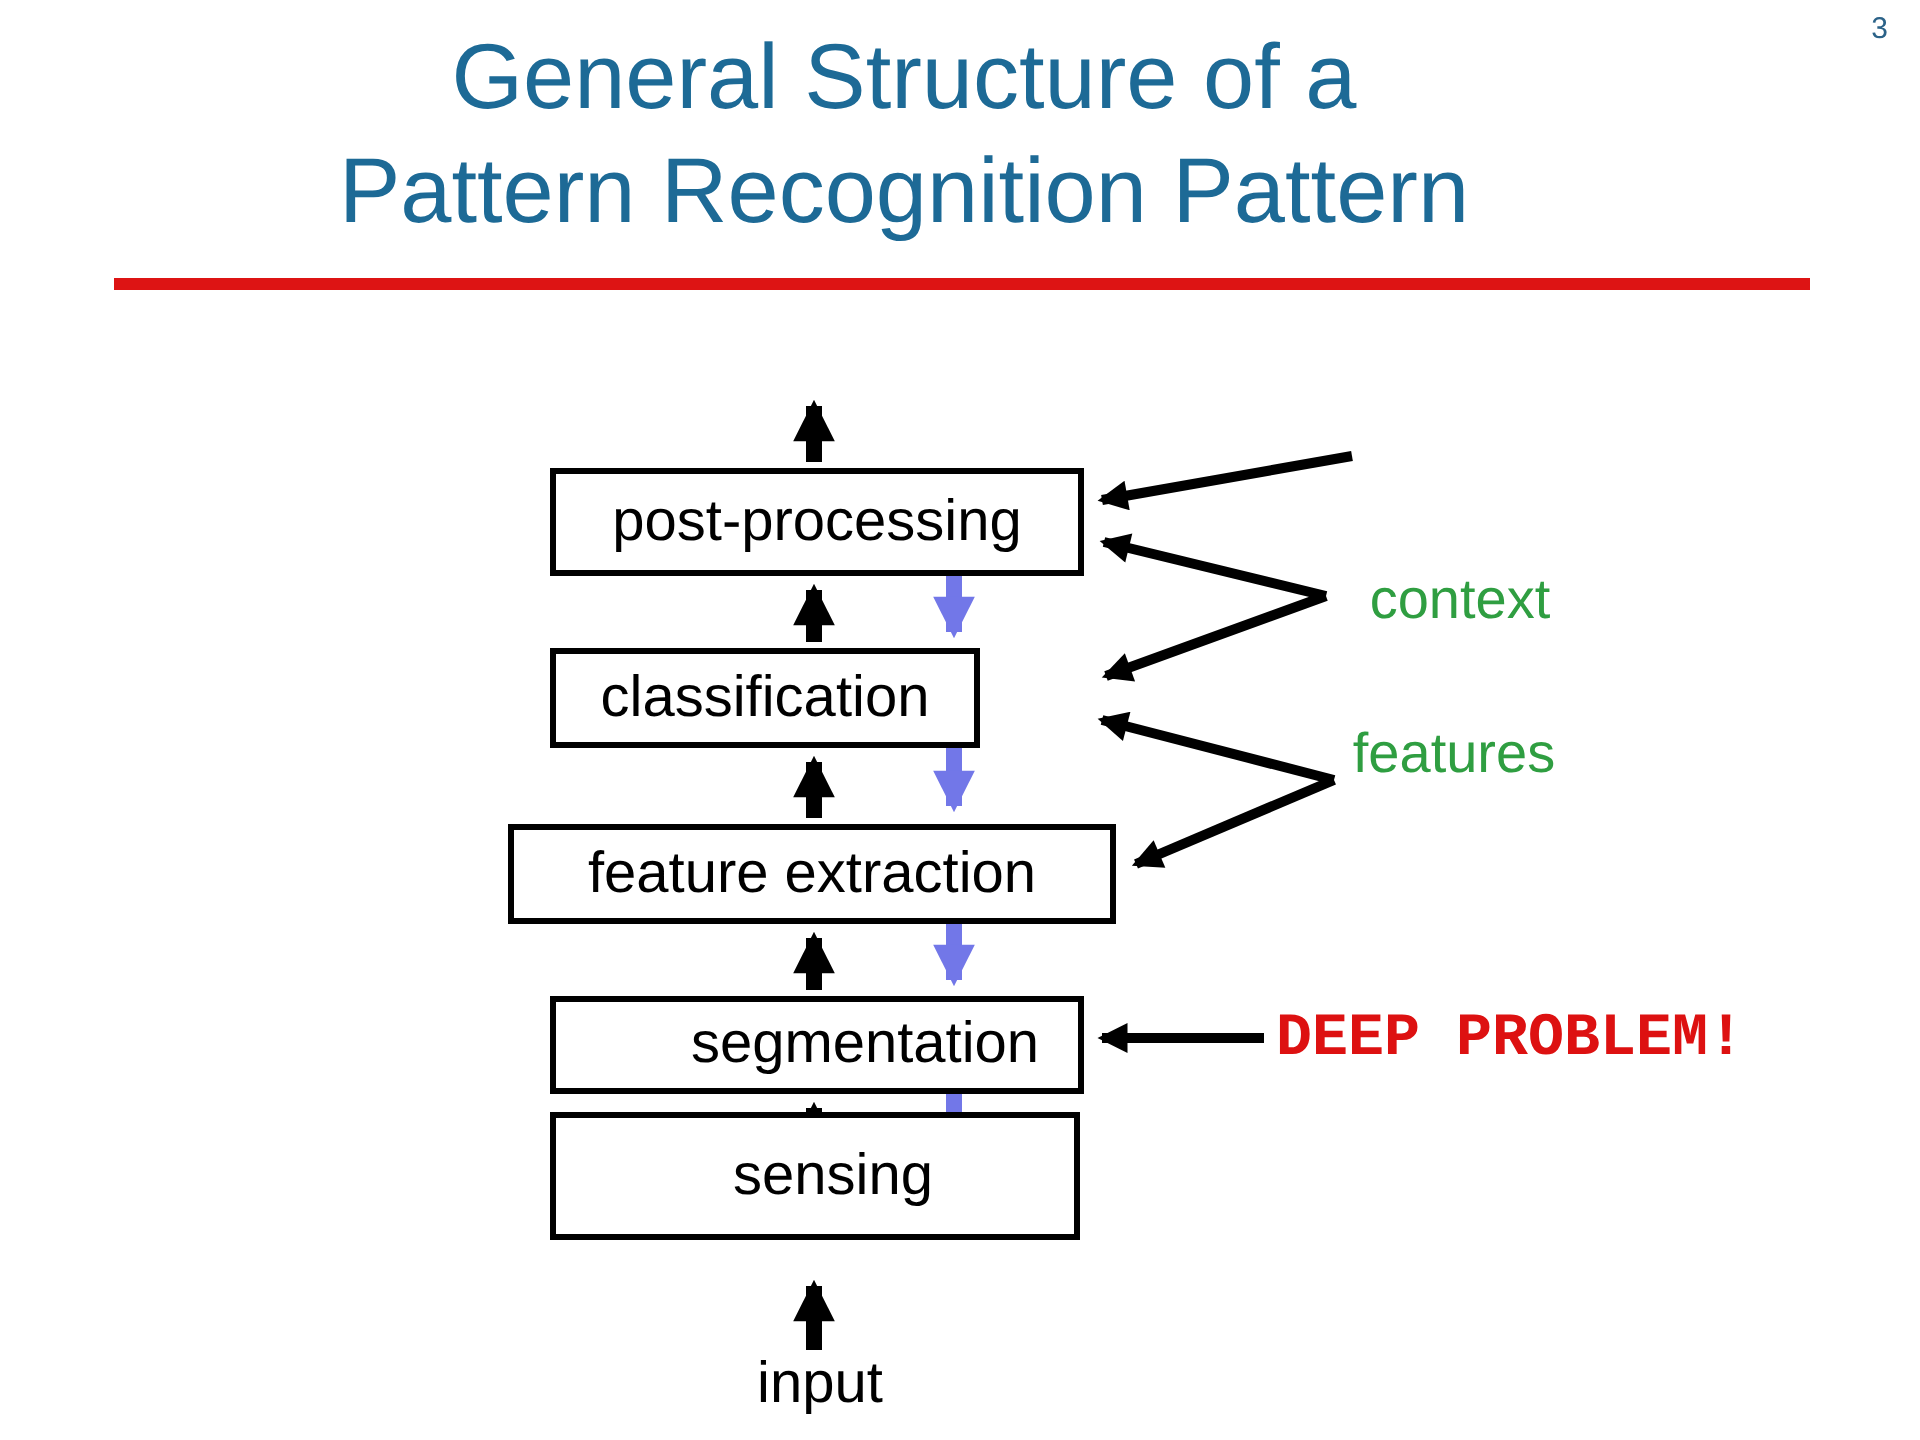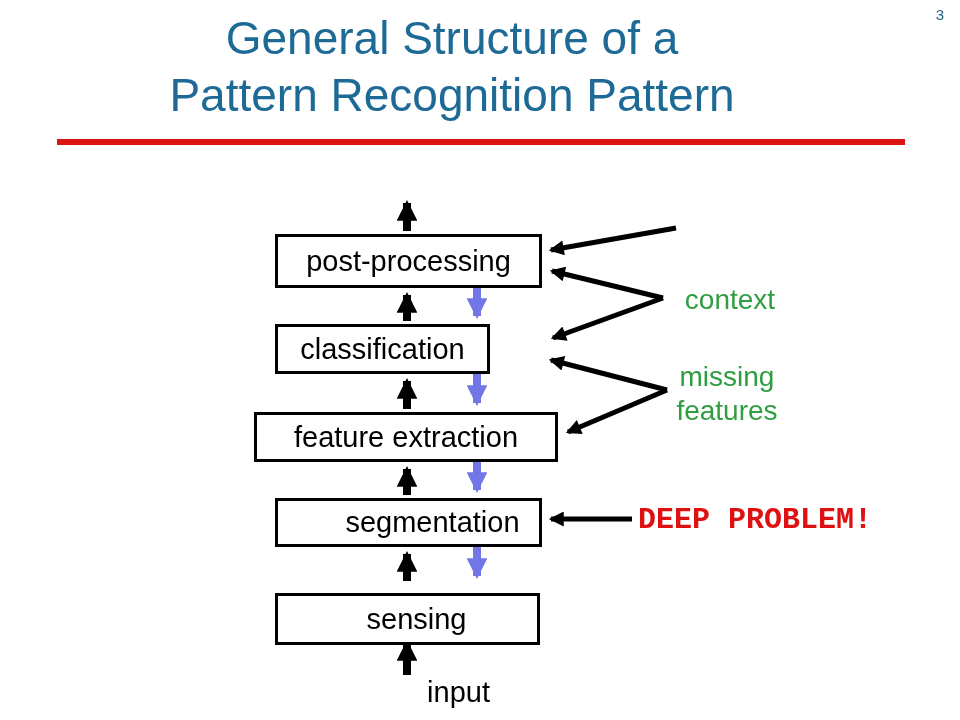--- a/index.html
+++ b/index.html
@@ -97,39 +97,38 @@
     <line class="feedback-line" x1="477" y1="547" x2="477" y2="576" marker-end="url(#mh-blue-big)"></line>
 
     <line class="conn-line" x1="676" y1="228" x2="551" y2="250" marker-end="url(#mh-black-thin)"></line>
     <line class="conn-line" x1="663" y1="298" x2="552" y2="271" marker-end="url(#mh-black-thin)"></line>
     <line class="conn-line" x1="663" y1="298" x2="553" y2="338" marker-end="url(#mh-black-thin)"></line>
     <line class="conn-line" x1="667" y1="390" x2="551" y2="360" marker-end="url(#mh-black-thin)"></line>
     <line class="conn-line" x1="667" y1="390" x2="568" y2="432" marker-end="url(#mh-black-thin)"></line>
     <line class="conn-line" x1="632" y1="519" x2="551" y2="519" marker-end="url(#mh-black-thin)"></line>
   </svg>
 
-  <div class="flow-label" style="left:330px;top:676px;text-align:right;">input</div>
+  <div class="flow-label" style="left:330px;top:676px;">input</div>
 
   <div class="node" style="left:275px;top:234px;width:267px;height:54px;justify-content:center;">
     <span>post-processing</span>
   </div>
   <div class="node" style="left:275px;top:324px;width:215px;height:50px;">
     <span>classification</span>
   </div>
   <div class="node" style="left:254px;top:412px;width:304px;height:50px;text-align:right;">
     <span>feature extraction</span>
   </div>
   <div class="node" style="left:275px;top:498px;width:267px;height:49px;padding-left:48px;">
     <span>segmentation</span>
   </div>
-  <div class="node" style="left:275px;top:593px;width:265px;height:52px;padding-left:18px;">
+  <div class="node" style="left:275px;top:556px;width:265px;height:64px;padding-left:18px;">
     <span>sensing</span>
   </div>
 
   <div class="green-label" style="left:650px;top:283px;width:160px;">context</div>
   <div class="green-label" style="left:647px;top:360px;width:160px;">
-    <span style="display:block;">missing</span>
     <span style="display:block;">features</span>
   </div>
 
   <div class="red-label" style="left:638px;top:503px;font-family:Liberation Mono, monospace;">DEEP PROBLEM!</div>
 
 </div>
 
 </body></html>

